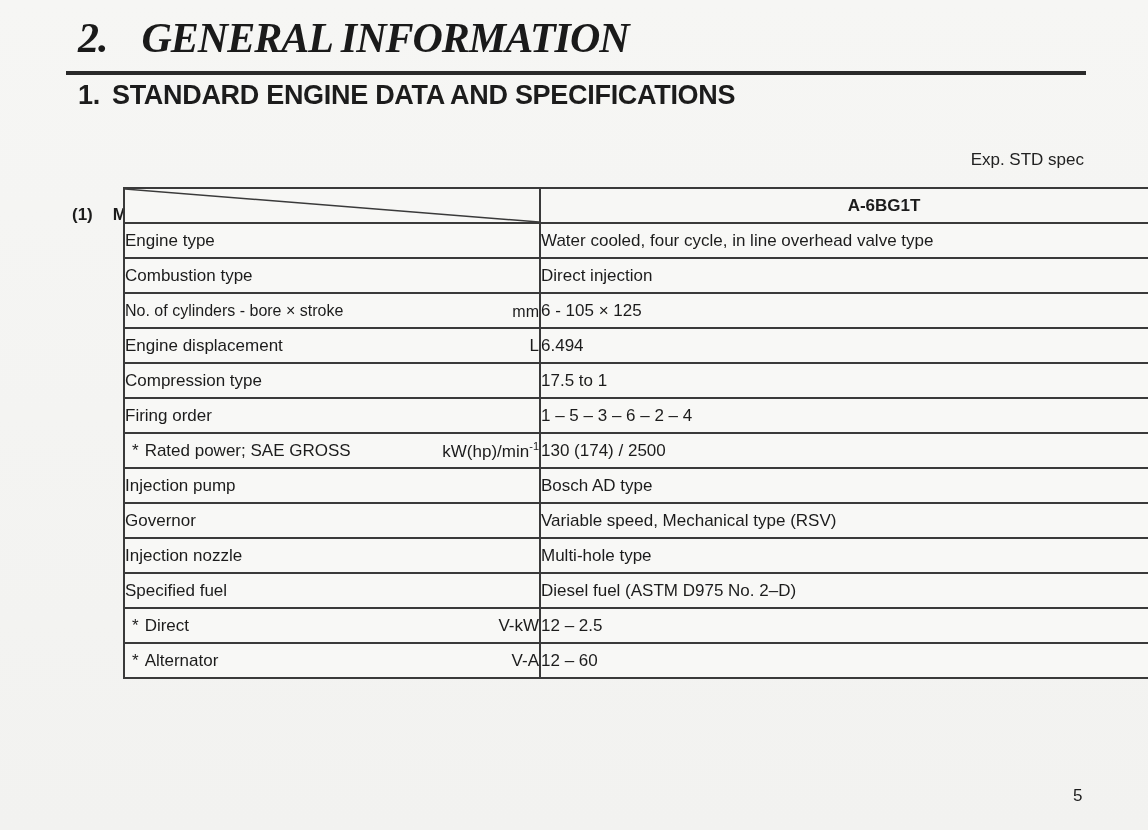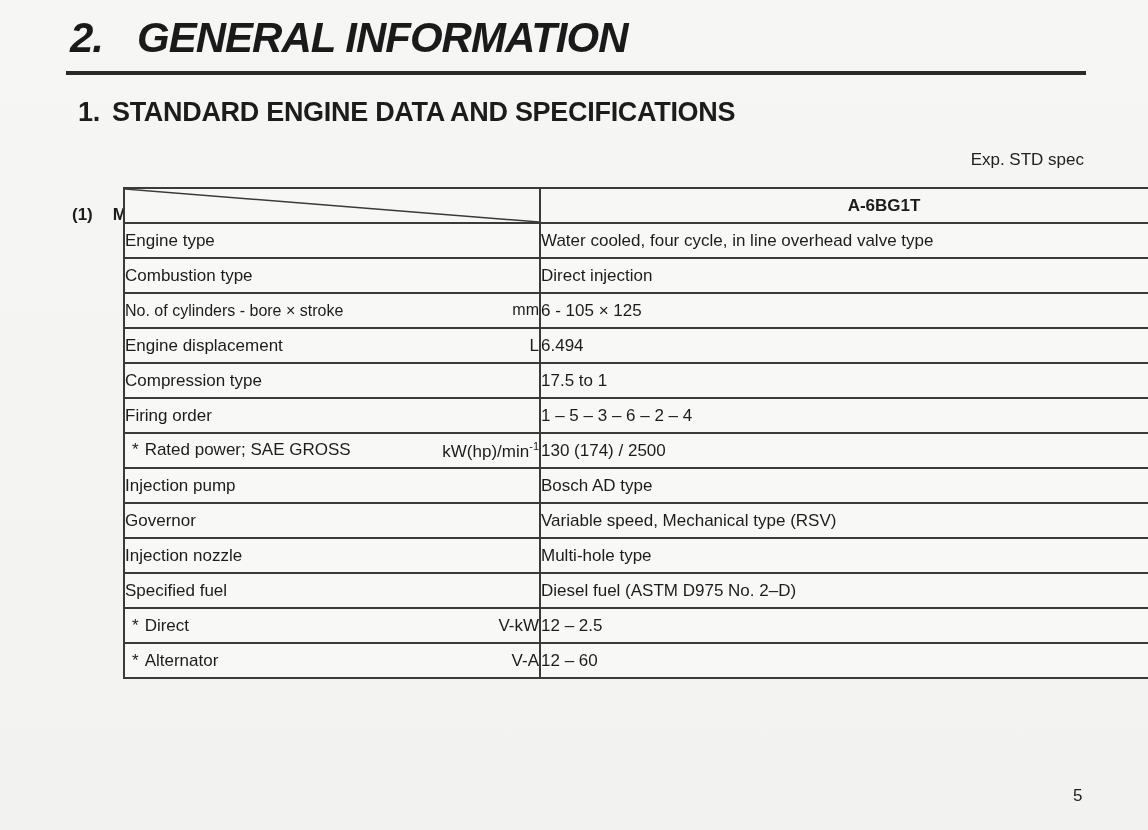--- a/index.html
+++ b/index.html
@@ -5,31 +5,32 @@
   html, body { margin: 0; padding: 0; }
   body {
     width: 1148px; height: 830px; overflow: hidden;
     background: #f4f4f2;
     font-family: "Liberation Sans", sans-serif;
     color: #1c1c1c;
     position: relative;
   }
   .page { position: absolute; inset: 0; background: linear-gradient(180deg,#f6f6f4 0%,#f2f2f0 100%); }
   .chapter-title {
-    position: absolute; left: 70px; top: 14px;
+    position: absolute; left: 78px; top: 14px;
     font-size: 42px; font-weight: bold; font-style: italic; letter-spacing: -1px;
     color: #1a1a1a;
+    font-family: Liberation Serif, serif;
   }
   .chapter-title .num { margin-right: 34px; }
   .rule {
     position: absolute; left: 66px; top: 71px; width: 1020px; height: 4px;
     background: #2a2a2a;
   }
   .section-title {
-    position: absolute; left: 78px; top: 97px;
+    position: absolute; left: 78px; top: 80px;
     font-size: 27px; font-weight: bold; color: #1c1c1c; letter-spacing: -0.3px;
   }
   .section-title .num { margin-right: 12px; }
   .model-title {
     position: absolute; left: 72px; top: 157px;
     font-size: 17px; font-weight: bold; margin-top: 48px;
   }
   .model-title .num { margin-right: 20px; }
   .spec-note {
     position: absolute; right: 64px; top: 150px;
@@ -44,21 +45,21 @@
     border: 2px solid #3a3a3a; height: 33px; padding: 0; vertical-align: middle;
   }
   table.spec th.diag {
     width: 414px; position: relative; background: #f7f7f5;
   }
   table.spec th.model {
     font-weight: bold; font-size: 17px; text-align: center; background: #f7f7f5;
   }
   .diag svg { position: absolute; left: 0; top: 0; width: 100%; height: 100%; }
   td.label { padding: 0 14px 0 24px; background: #f8f8f6; }
-  td.label .row { display: flex; justify-content: space-between; align-items: flex-start; }
+  td.label .row { display: flex; justify-content: space-between; align-items: flex-end; }
   td.label.star { padding-left: 7px; }
   td.label .star-mark { margin-right: 6px; }
   td.value { text-align: left; background: #f8f8f6; }
   sup { font-size: 11px; }
   .page-number {
     position: absolute; left: 1073px; top: 786px; font-size: 17px;
   }
 </style>
 </head>
 <body>

